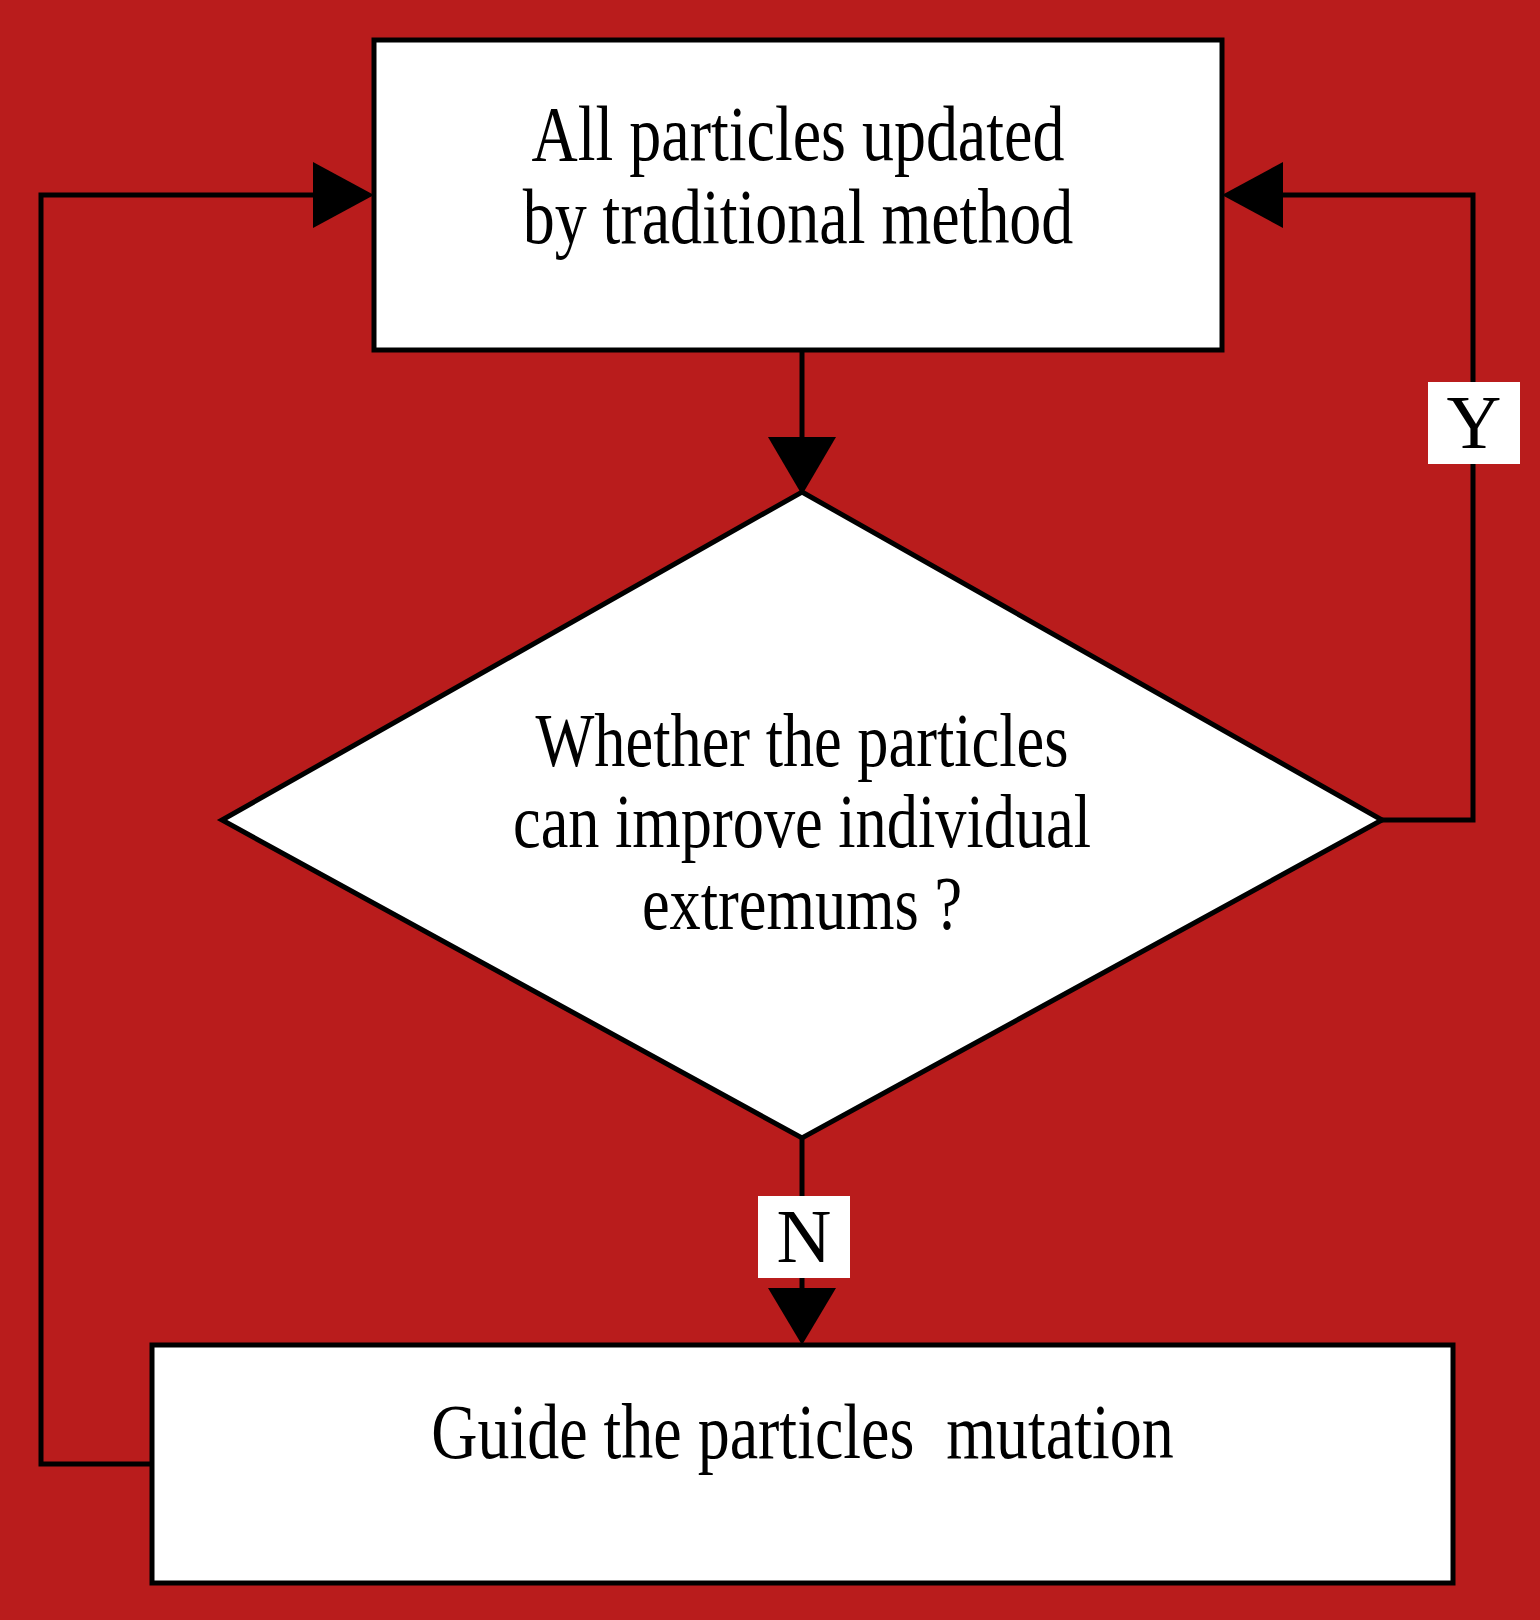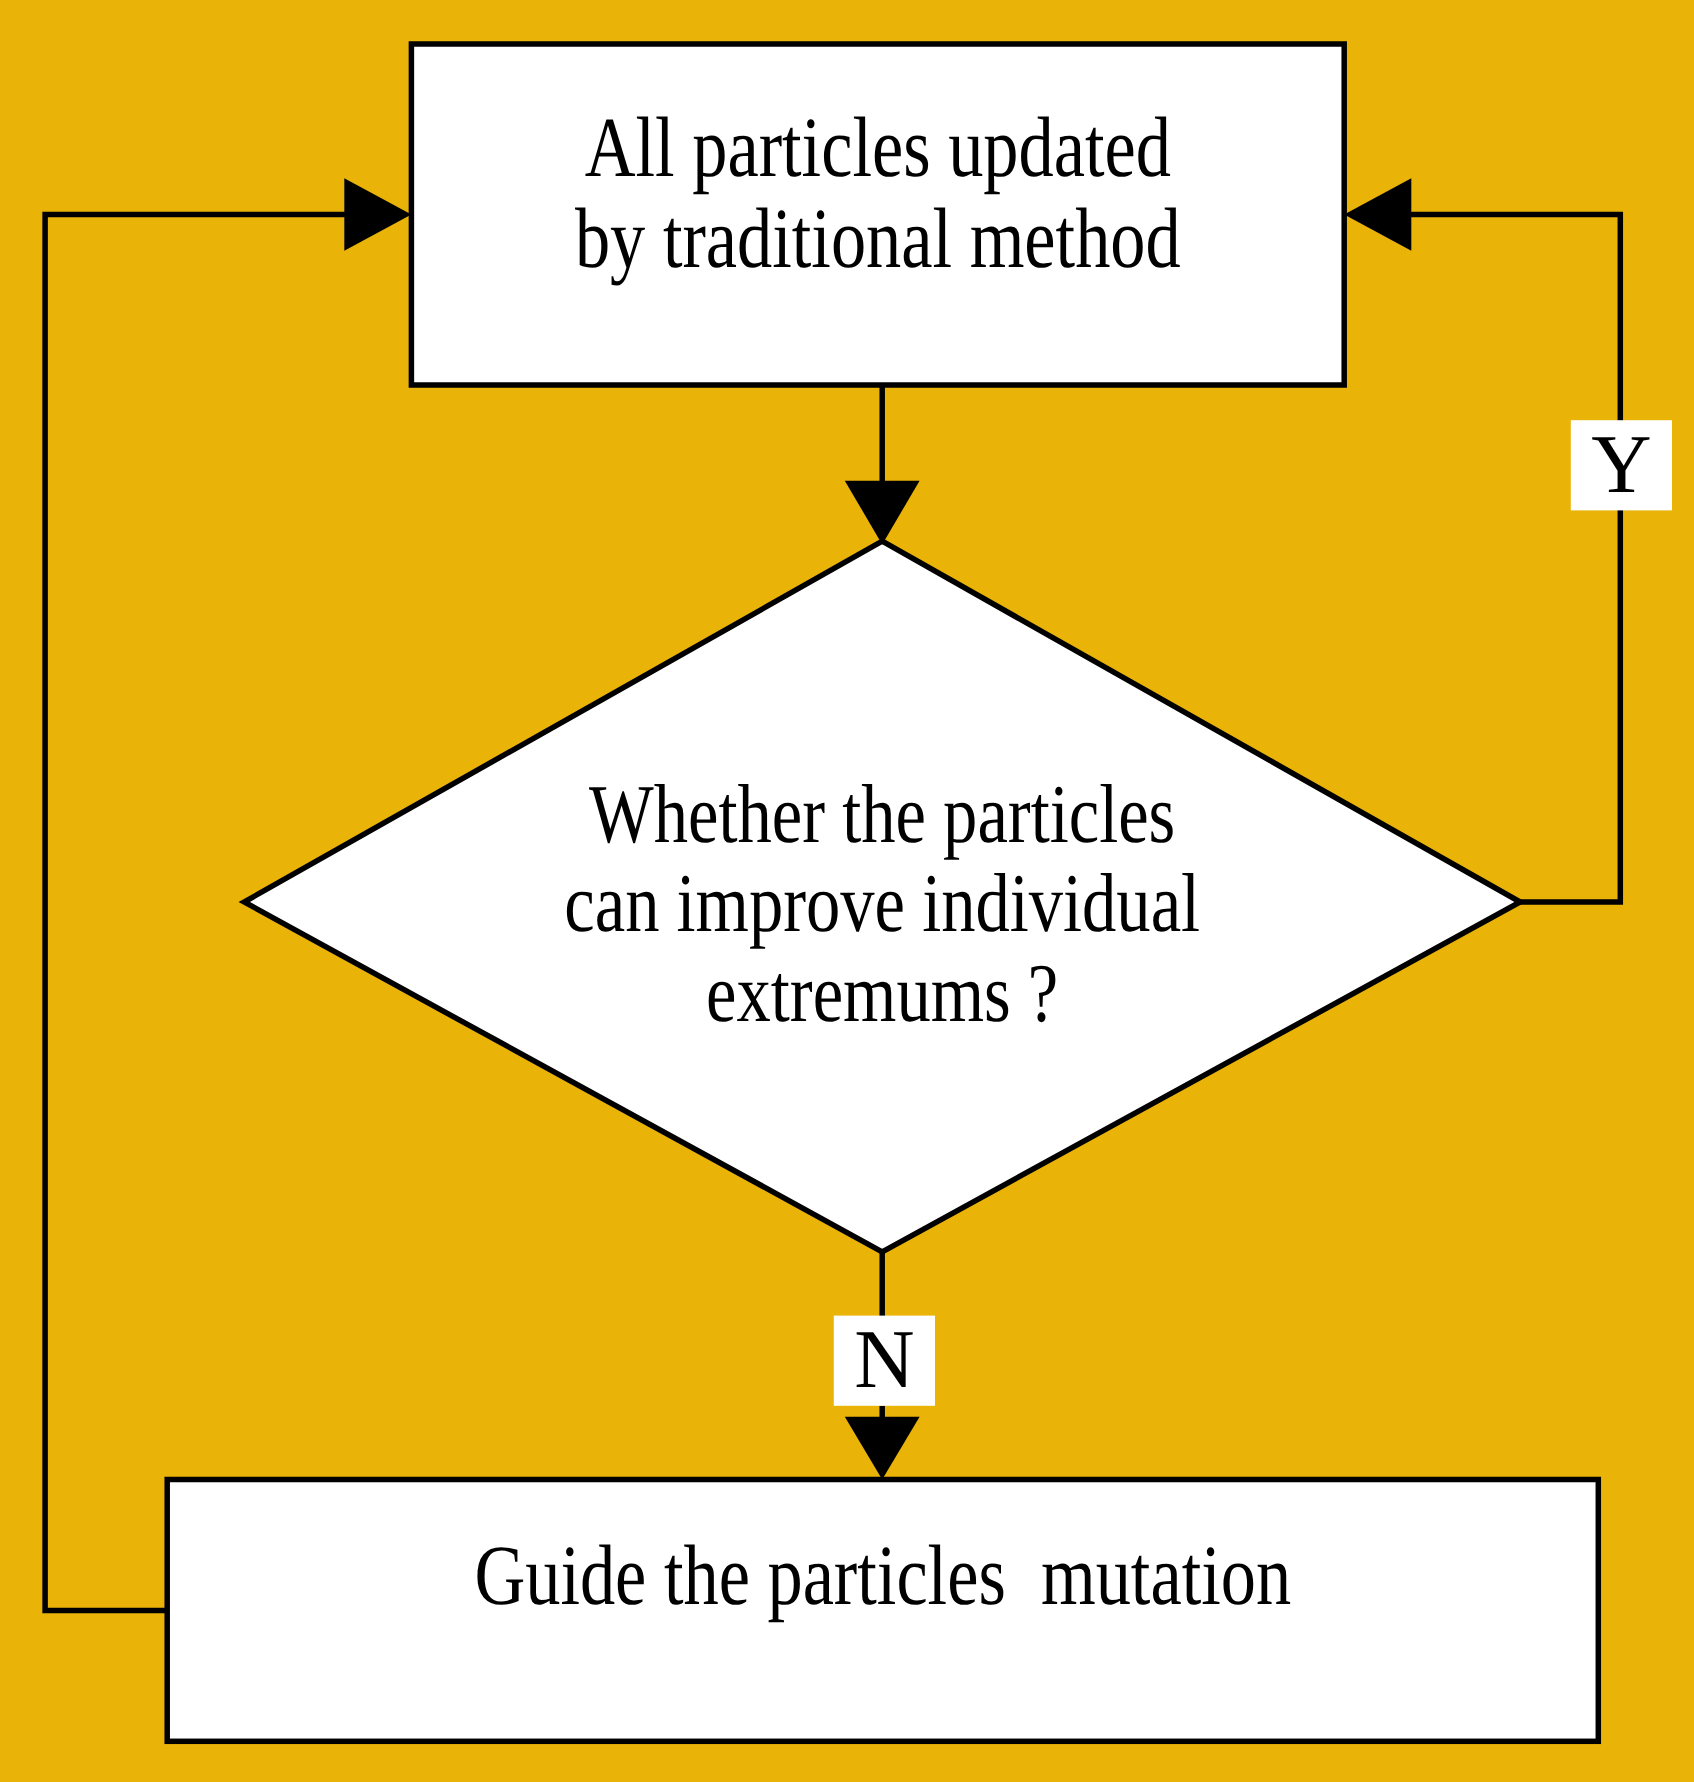--- a/index.html
+++ b/index.html
@@ -4,21 +4,21 @@
 <style>
   html, body {
     margin: 0;
     padding: 0;
     background: #ffffff;
   }
   #canvas {
     position: relative;
     width: 1540px;
     height: 1620px;
-    background: #eab308;
+    background: #b91c1c;
     overflow: hidden;
     font-family: "Liberation Serif", "DejaVu Serif", serif;
     text-decoration: underline;
   }
   #flow-svg {
     position: absolute;
     left: 0;
     top: 0;
     width: 1540px;
     height: 1620px;

